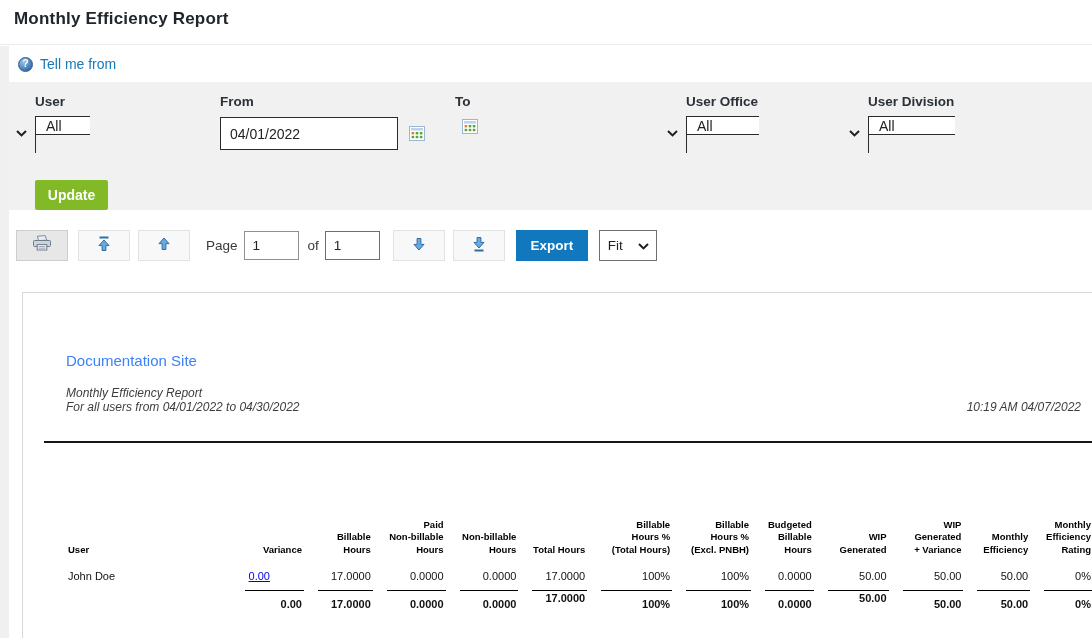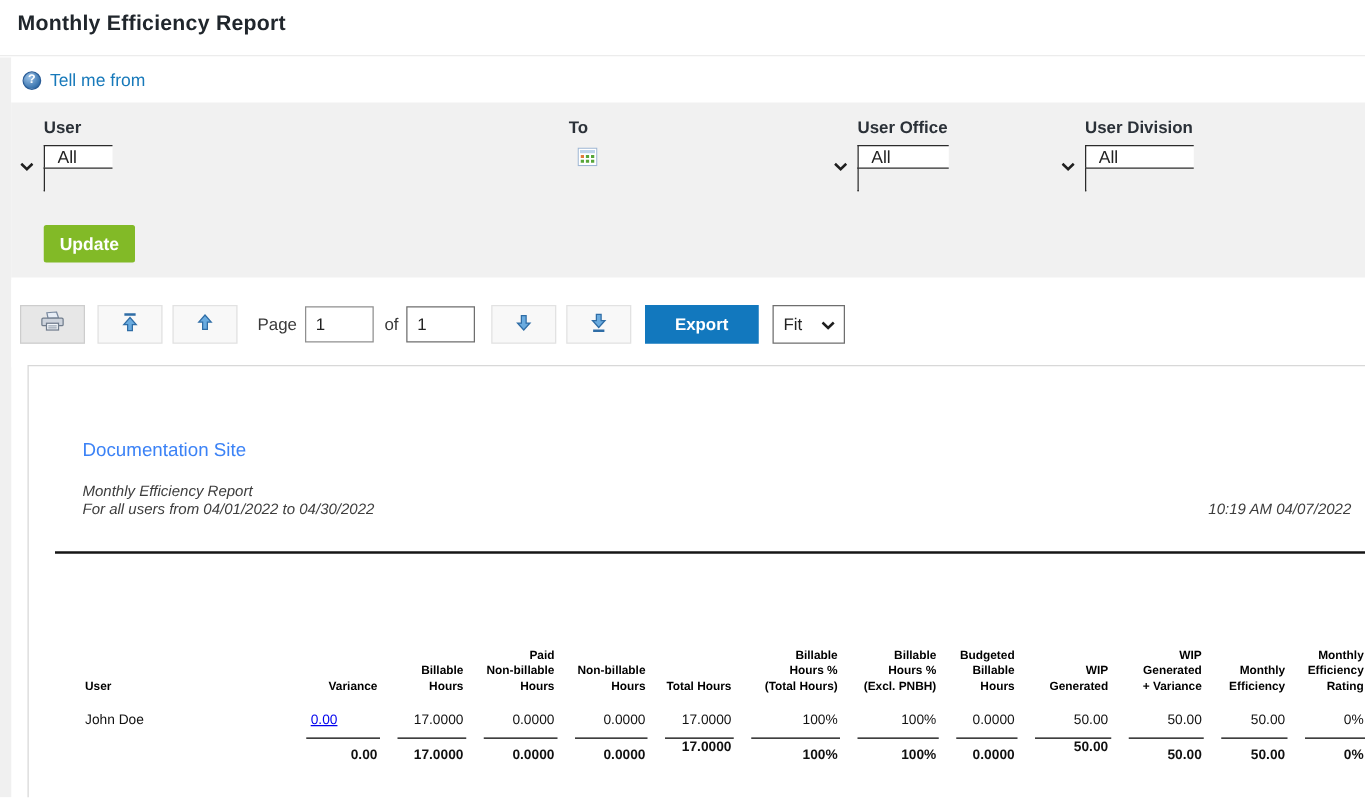--- a/index.html
+++ b/index.html
@@ -28,30 +28,30 @@
   .select-wrap select { appearance:none; -webkit-appearance:none; width:100%; height:100%; border:none; background:transparent; padding:0 26px 0 10px; font-size:14px; color:#222; font-family:inherit; }
   .select-wrap .chev { position:absolute; right:9px; top:13px; pointer-events:none; }
 
   .date-input { height:33px; border:1px solid #2b2b2b; background:#fff; padding:0 9px; font-size:14px; color:#222; font-family:inherit; vertical-align:middle; }
   .fg-from .date-input { width:178px; } .fg-to .date-input { width:170px; }
   .cal-btn { display:inline-block; margin-left:7px; vertical-align:middle; cursor:pointer; line-height:0; }
 
   .update-btn { position:absolute; left:26px; top:98px; width:73px; height:30px; background:#82ba27; border:none; border-radius:2px; color:#fff; font-size:14px; font-weight:700; font-family:inherit; cursor:pointer; }
 
   
-  .toolbar { position:absolute; top:224px; left:9px; right:0; height:70px; background:#fff; display:flex; align-items:center; }
+  .toolbar { position:absolute; top:210px; left:9px; right:0; height:70px; background:#fff; display:flex; align-items:center; }
   .tb-btn { width:52px; height:31px; display:flex; align-items:center; justify-content:center; background:#f8f8f8; border:1px solid #e2e2e2; cursor:pointer; }
   .tb-print { margin-left:7px; background:#e7e7e7; border-color:#cdcdcd; }
   .tb-first { margin-left:10px; } .tb-prev { margin-left:8px; }
   .page-label { margin-left:16px; font-size:13.5px; color:#3a3a3a; }
   .page-input { margin-left:6px; width:55px; height:29px; border:1px solid #8f8f8f; padding:0 8px; font-size:13.5px; color:#222; font-family:inherit; }
   .of-label { margin-left:9px; font-size:13.5px; color:#3a3a3a; }
   .of-input { border-color:#6e6e6e; }
   .tb-next { margin-left:13px; } .tb-last { margin-left:8px; }
-  .export-btn { margin-left:11px; width:91px; height:31px; background:#1278be; border:none; color:#fff; font-size:13.5px; font-weight:700; font-family:inherit; cursor:pointer; }
+  .export-btn { margin-left:11px; width:72px; height:31px; background:#1278be; border:none; color:#fff; font-size:13.5px; font-weight:700; font-family:inherit; cursor:pointer; }
   .fit-wrap { position:relative; margin-left:11px; width:58px; height:31px; background:#fff; border:1px solid #6e6e6e; }
   .fit-wrap select { appearance:none; -webkit-appearance:none; width:100%; height:100%; border:none; background:transparent; padding:0 20px 0 8px; font-size:13.5px; color:#222; font-family:inherit; }
   .fit-wrap .chev { position:absolute; right:7px; top:12px; pointer-events:none; }
 
   
   .report { position:absolute; top:292px; left:22px; width:1072px; height:360px; background:#fff; border:1px solid #d8d8d8; font-family:"Liberation Sans", sans-serif; }
   .rpt-company { position:absolute; left:43px; top:59px; font-size:15px; color:#3b82f6; }
   .rpt-sub1 { position:absolute; left:43px; top:93px; font-size:12px; font-style:italic; color:#3d3d3d; }
   .rpt-sub2 { position:absolute; left:43px; top:107px; font-size:12px; font-style:italic; color:#3d3d3d; }
   .rpt-time { position:absolute; right:12px; top:107px; font-size:12px; font-style:italic; color:#3d3d3d; }
@@ -94,20 +94,36 @@
       <span class="select-wrap">
         <select>
           <option>All</option>
         </select>
         <svg class="chev" width="11" height="7" viewBox="0 0 11 7">
             <path d="M1 1 L5.5 5.4 L10 1" stroke="#1f1f1f" stroke-width="2" fill="none"></path>
           </svg>
       </span>
     </div>
 
+    <div class="fg fg-from">
+      <label>From</label>
+      <input class="date-input" type="text" value="04/01/2022" style="">
+      <span class="cal-btn">
+        <svg width="16" height="15" viewBox="0 0 16 15">
+            <rect x="0.5" y="0.5" width="15" height="14" fill="#fff" stroke="#9eb6d4"></rect>
+            <rect x="2" y="2" width="12" height="2.6" fill="#bdd3ea"></rect>
+            <rect x="2.6" y="6" width="2.6" height="2.4" fill="#e07b39"></rect>
+            <rect x="6.7" y="6" width="2.6" height="2.4" fill="#57a639"></rect>
+            <rect x="10.8" y="6" width="2.6" height="2.4" fill="#57a639"></rect>
+            <rect x="2.6" y="9.8" width="2.6" height="2.4" fill="#57a639"></rect>
+            <rect x="6.7" y="9.8" width="2.6" height="2.4" fill="#57a639"></rect>
+            <rect x="10.8" y="9.8" width="2.6" height="2.4" fill="#57a639"></rect>
+          </svg>
+      </span>
+    </div>
 
     <div class="fg fg-to">
       <label>To</label>
       <span class="cal-btn">
         <svg width="16" height="15" viewBox="0 0 16 15">
             <rect x="0.5" y="0.5" width="15" height="14" fill="#fff" stroke="#9eb6d4"></rect>
             <rect x="2" y="2" width="12" height="2.6" fill="#bdd3ea"></rect>
             <rect x="2.6" y="6" width="2.6" height="2.4" fill="#e07b39"></rect>
             <rect x="6.7" y="6" width="2.6" height="2.4" fill="#57a639"></rect>
             <rect x="10.8" y="6" width="2.6" height="2.4" fill="#57a639"></rect>

